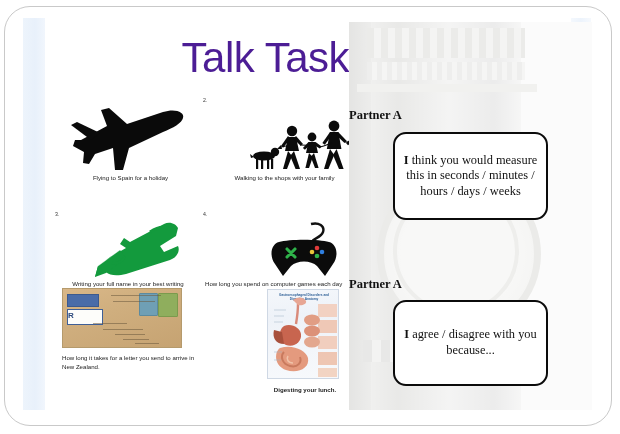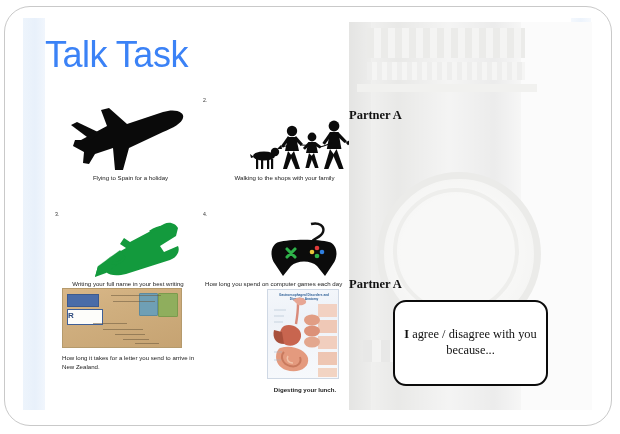--- a/index.html
+++ b/index.html
@@ -15,22 +15,22 @@
   .strip{position:absolute;top:18px;height:392px;width:22px;
          background:linear-gradient(to right,#eaf2fb,#e4eefa 55%,#eef4fc);
          opacity:.85;}
   #strip-left{left:23px;}
   #strip-right{left:571px;width:20px;
          background:linear-gradient(to right,#f2f7fd,#e9f1fb 50%,#f4f8fd);}
 
   
   #slide-left{position:absolute;left:45px;top:22px;width:304px;height:388px;
               background:#ffffff;overflow:hidden;}
-  #slide-title{position:absolute;left:0;top:12px;width:304px;text-align:left;
-               font-size:36px;letter-spacing:-.5px;color:#3b82f6;
+  #slide-title{position:absolute;left:0;top:12px;width:304px;text-align:right;
+               font-size:42px;letter-spacing:-.5px;color:#4c1d95;
                font-family:"Liberation Sans",sans-serif;}
   .num{position:absolute;font-size:5.2px;color:#333;line-height:1;}
   .cap{position:absolute;font-size:6.1px;color:#1a1a1a;line-height:1.45;
        font-family:"Liberation Sans",sans-serif;}
   .art{position:absolute;}
 
   
   #plane{left:22px;top:78px;width:120px;height:72px;}
   
   #family{left:205px;top:98px;width:120px;height:52px;}
@@ -263,20 +263,25 @@
     <div class="bandtop"></div>
     <div class="bandmid"></div>
     <div class="ledge"></div>
     <div class="clockface"></div>
     <div class="clockring"></div>
     <div class="bandbot"></div>
   </div>
 
   <div class="partner-label" id="partner-a-1">Partner A</div>
 
+  <div class="bubble" id="bubble-1">
+    <span>
+      <b>I</b><span> think you would measure this in seconds / minutes / hours / days / weeks</span>
+    </span>
+  </div>
 
   <div class="partner-label" id="partner-a-2">Partner A</div>
 
   <div class="bubble" id="bubble-2">
     <span>
       <b>I</b><span> agree / disagree with you because...</span>
     </span>
   </div>
 </div>
 

